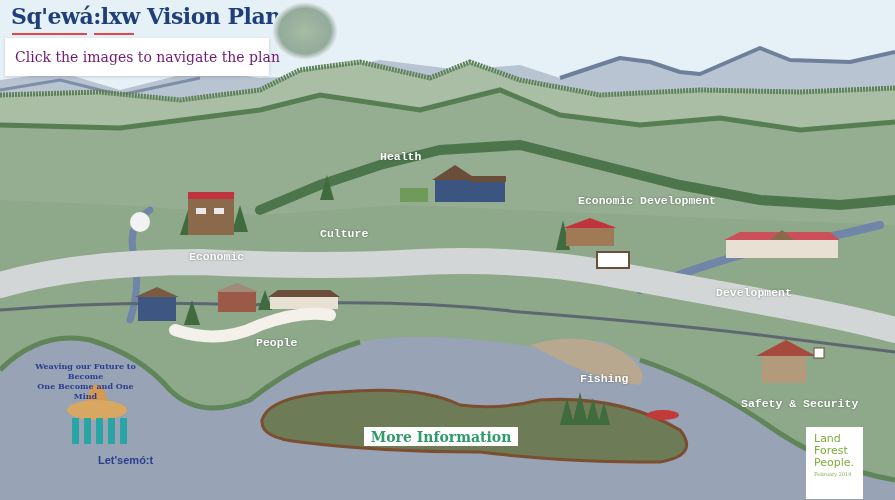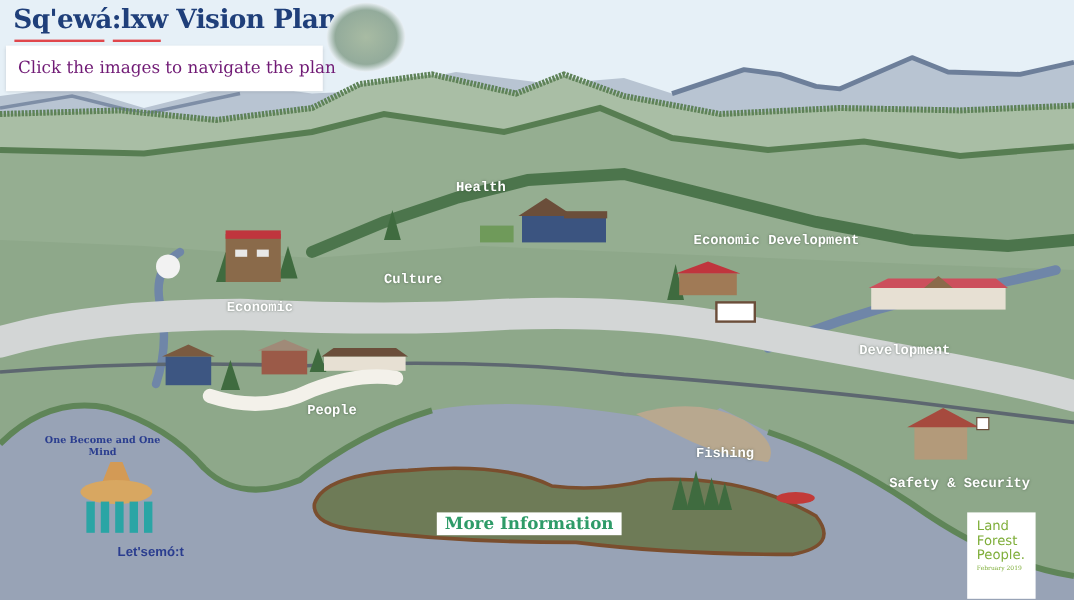--- a/index.html
+++ b/index.html
@@ -138,20 +138,21 @@
 <div class="label" style="left:189px;top:250px">Economic</div>
 <div class="label" style="left:578px;top:194px">Economic Development</div>
 <div class="label" style="left:716px;top:286px">Development</div>
 <div class="label" style="left:256px;top:336px">People</div>
 <div class="label" style="left:580px;top:372px">Fishing</div>
 <div class="label" style="left:741px;top:397px">Safety &amp; Security</div>
 
 <div class="more-info">More Information</div>
 
 <div class="weave">
+  <div>Weaving our Future to Become</div>
   <div>One Become and One Mind</div>
 </div>
 <div class="letsemot">Let'semó:t</div>
 
 <div class="lfp">
   <div class="lfp-line">Land</div>
   <div class="lfp-line">Forest</div>
   <div class="lfp-line">People.</div>
   <div class="lfp-date">February 2019</div>
 </div>

